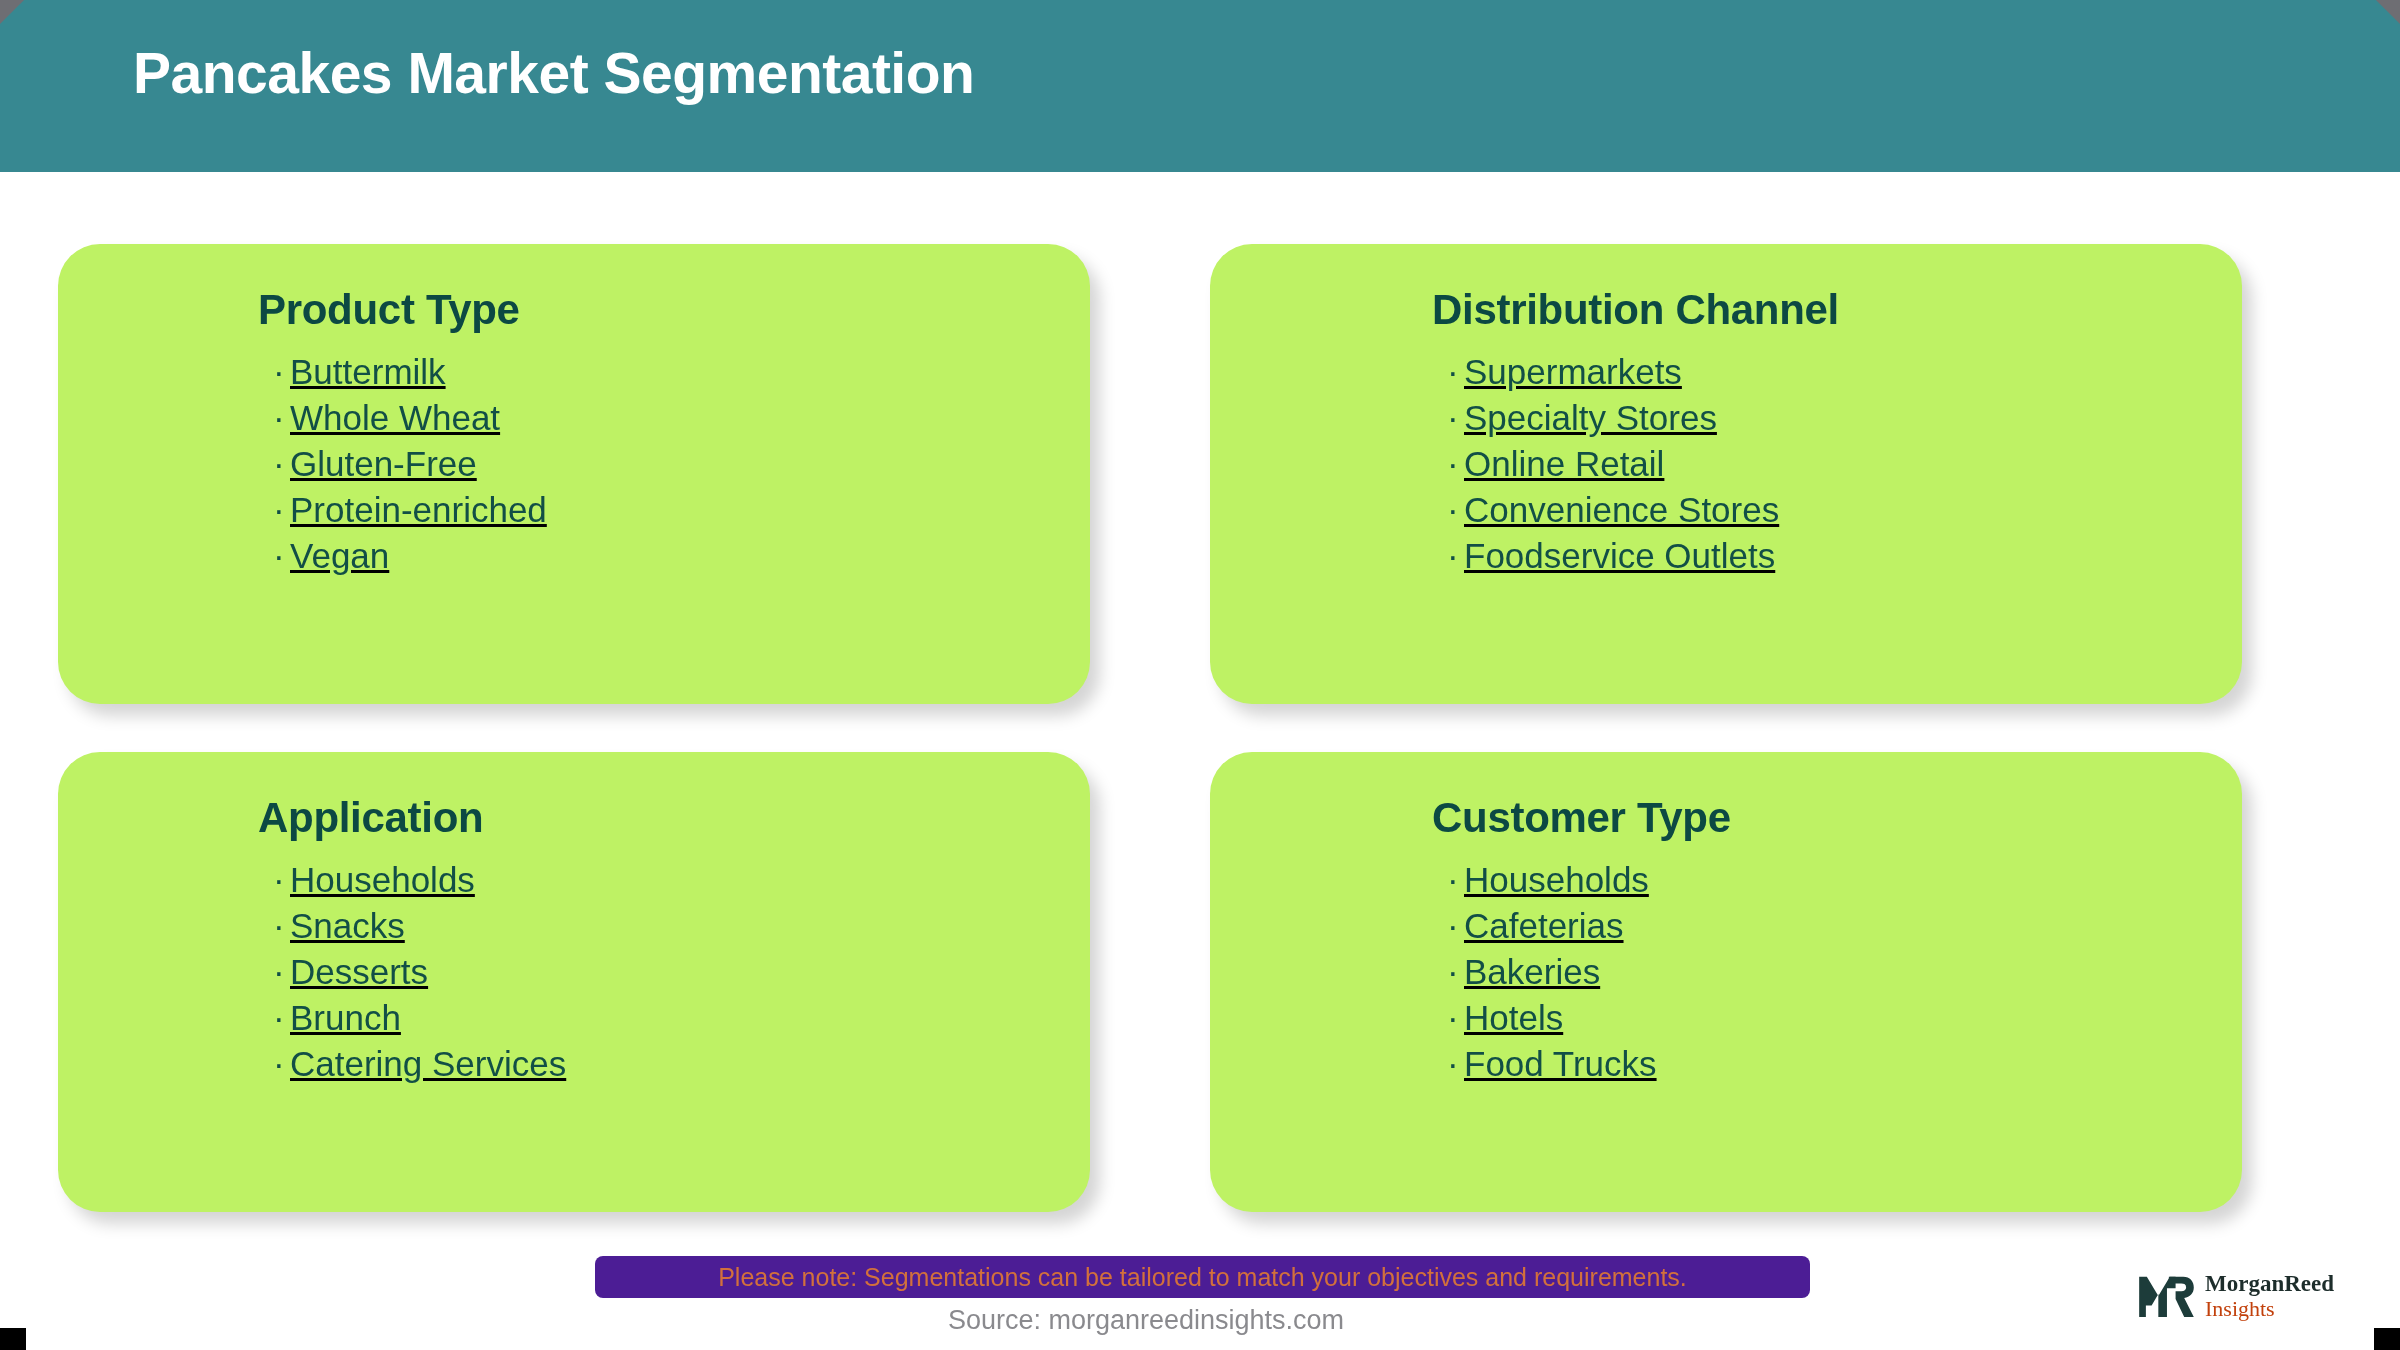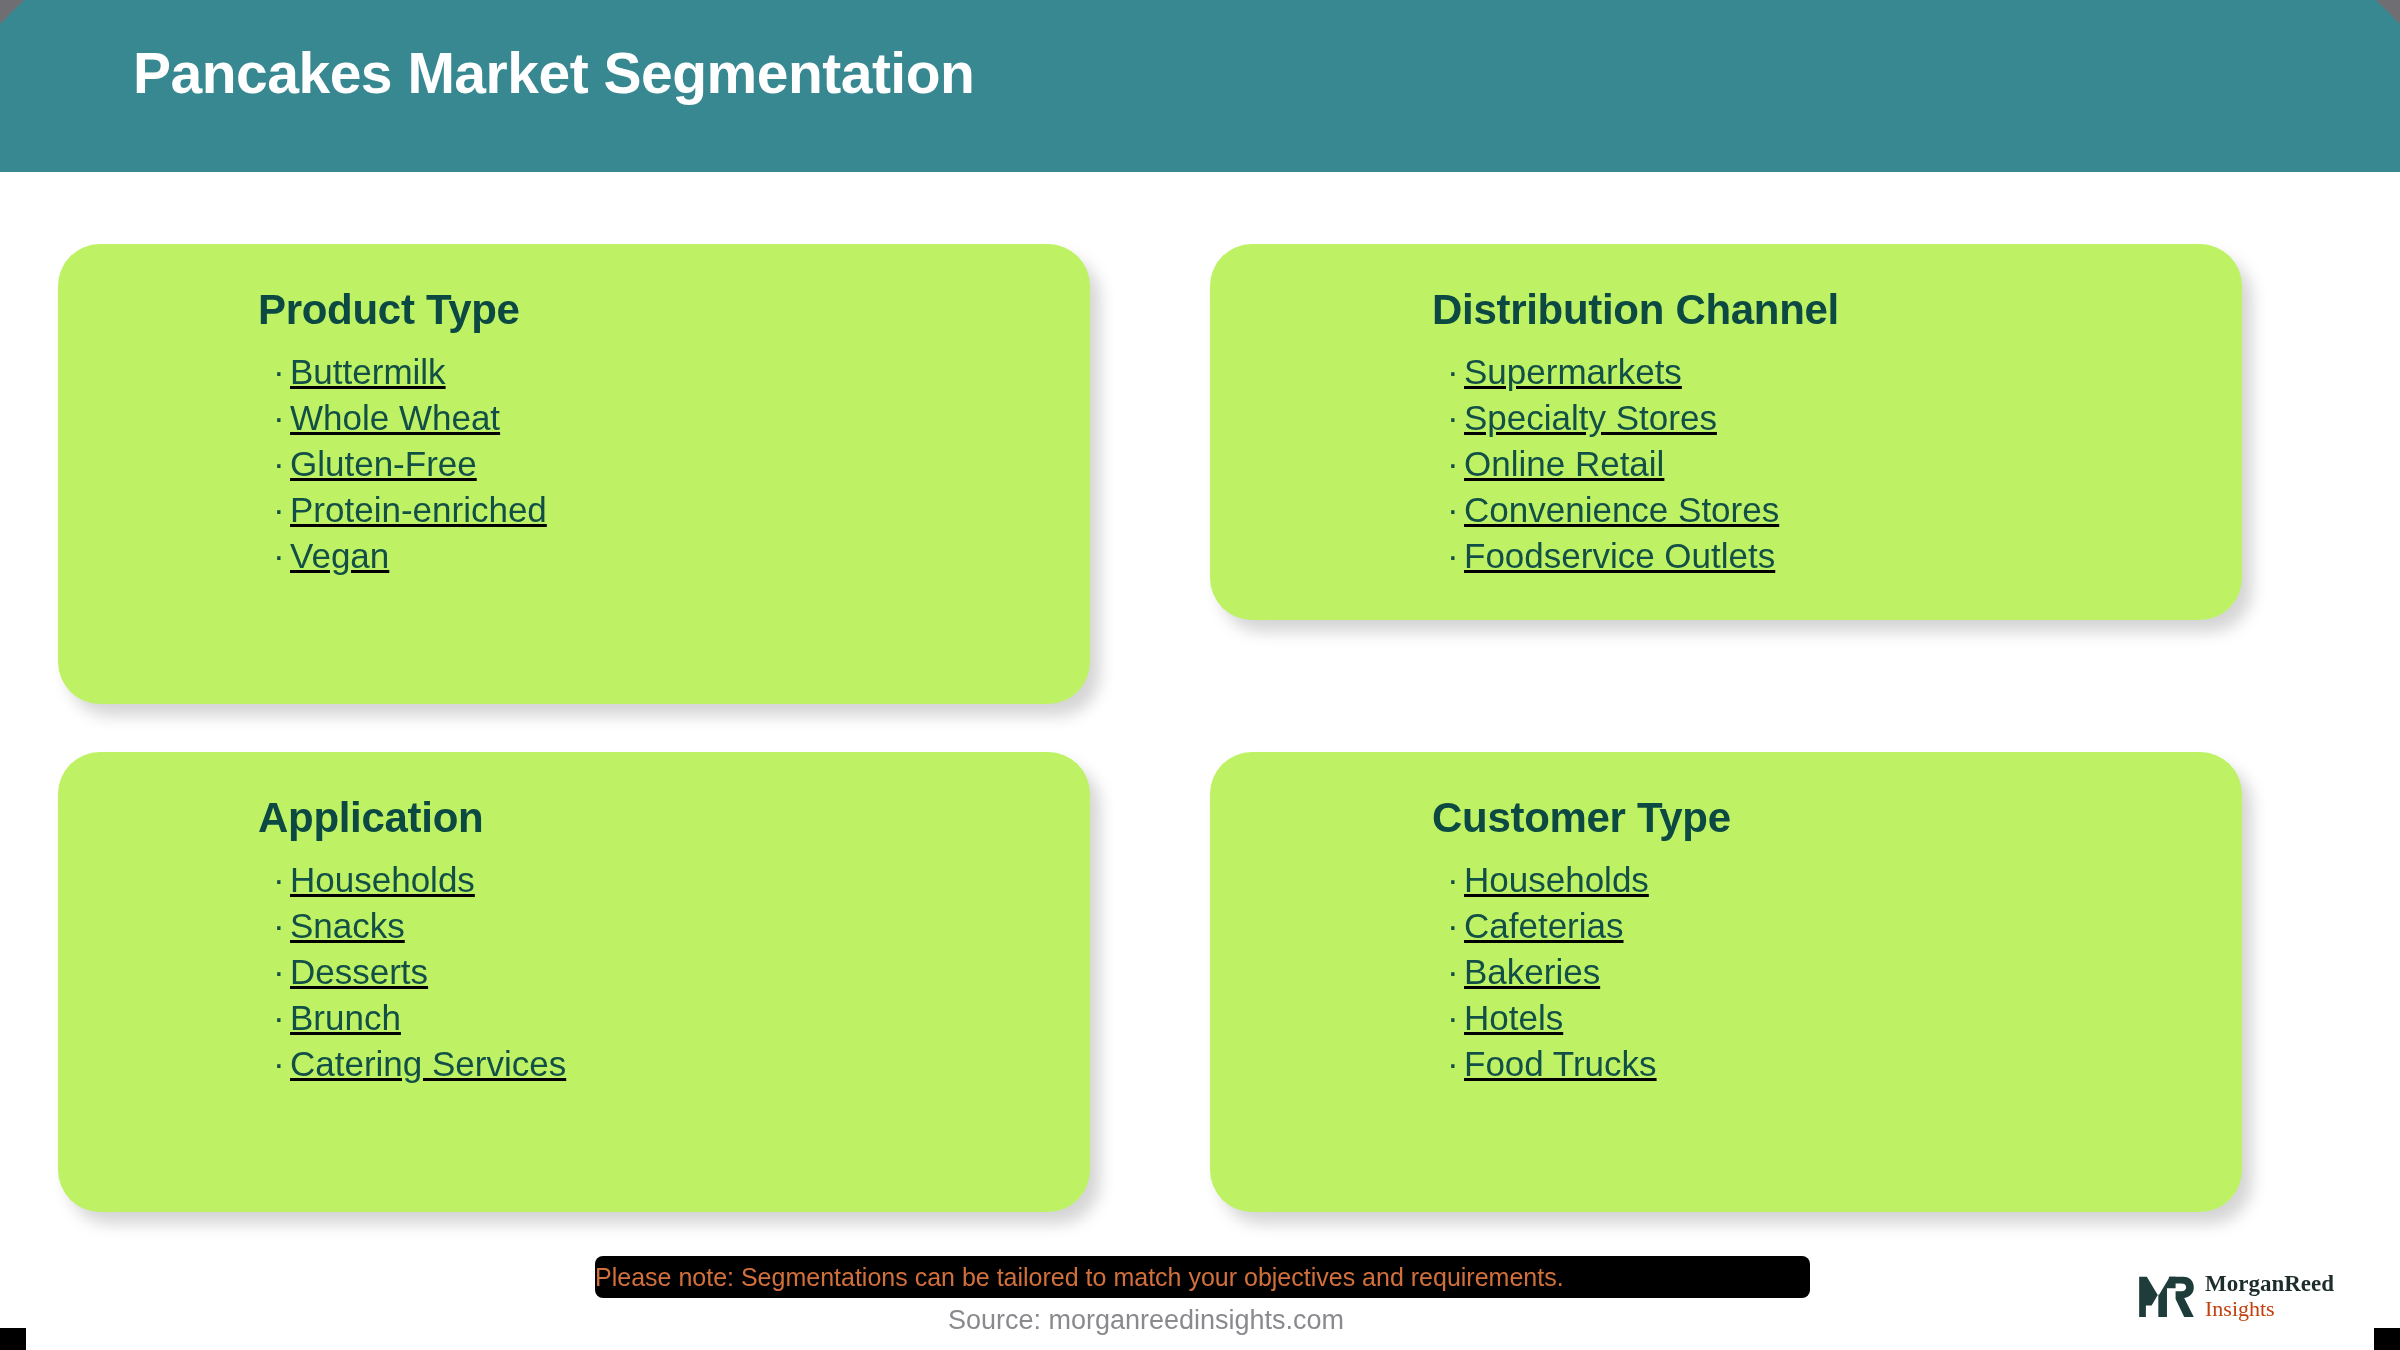--- a/index.html
+++ b/index.html
@@ -53,21 +53,21 @@
     height: 1070px;
   }
   .card {
     position: absolute;
     background: #bef264;
     border-radius: 42px;
     box-shadow: 10px 12px 16px rgba(0,0,0,0.17);
     box-sizing: border-box;
   }
   .card.c0 { left: 58px;   top: 72px;  width: 1032px; height: 460px; }
-  .card.c1 { left: 1210px; top: 72px;  width: 1032px; height: 376px; }
+  .card.c1 { left: 1210px; top: 72px;  width: 1032px; height: 460px; }
   .card.c2 { left: 58px;   top: 580px; width: 1032px; height: 460px; }
   .card.c3 { left: 1210px; top: 580px; width: 1032px; height: 460px; }
 
   .card-inner {
     position: absolute;
     left: 200px;
     top: 42px;
     right: 24px;
   }
   .card.c1 .card-inner,
@@ -99,24 +99,25 @@
     color: #124F46;
   }
 
   
   .note-pill {
     position: absolute;
     left: 595px;
     top: 1256px;
     width: 1215px;
     height: 42px;
-    background: #000000;
+    background: #4c1d95;
     border-radius: 8px;
     display: flex;
     align-items: center;
+    justify-content: center;
     box-sizing: border-box;
   }
   .note-text {
     font-size: 25px;
     color: #D2703C;
     white-space: nowrap;
   }
   .source-text {
     position: absolute;
     left: 0;

